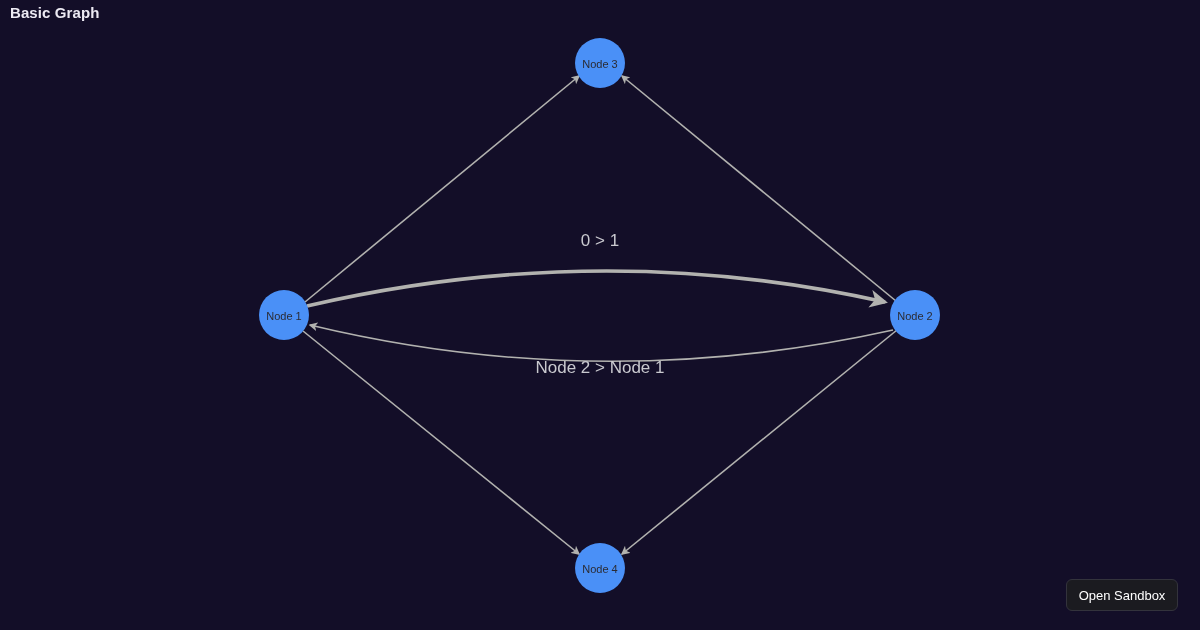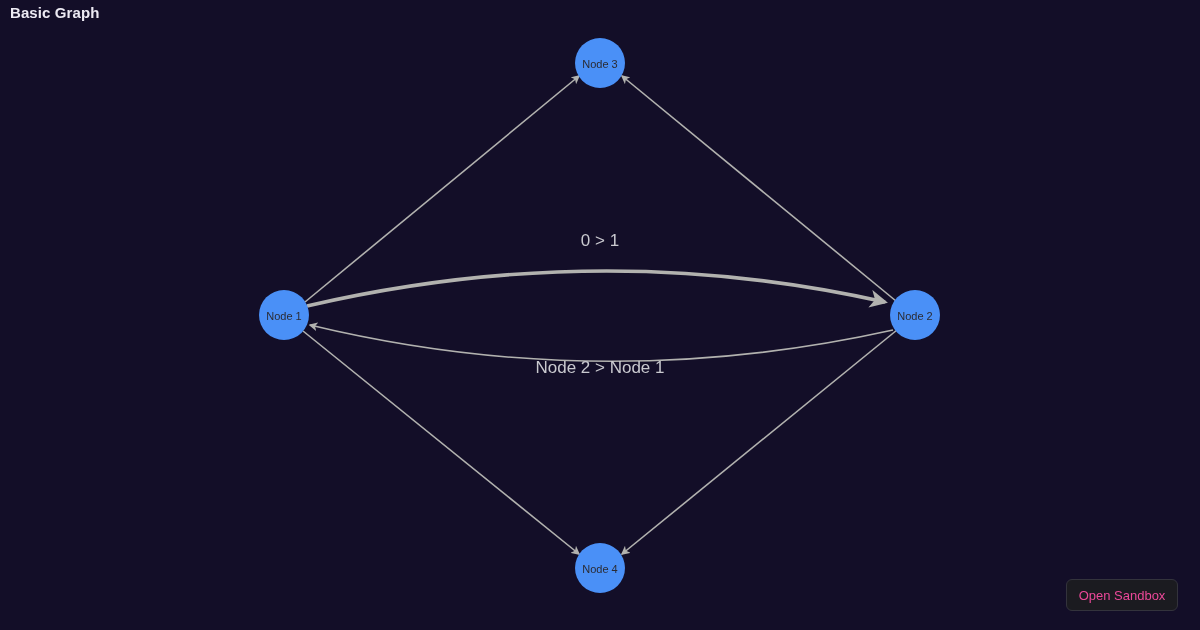--- a/index.html
+++ b/index.html
@@ -41,21 +41,21 @@
     text-anchor:middle; dominant-baseline:alphabetic;
     user-select:none;
   }
 
   #open-sandbox-button {
     position:absolute; left:1066px; top:579px;
     width:112px; height:32px;
     background:#1b1b20;
     border:1px solid #33333c;
     border-radius:6px;
-    color:#ec4899;
+    color:#ffffff;
     font-family:"Liberation Sans", sans-serif;
     font-size:13px;
     display:flex; align-items:center; justify-content:center;
     cursor:pointer; z-index:6;
     white-space:nowrap;
   }
 </style>
 </head>
 <body>
 

